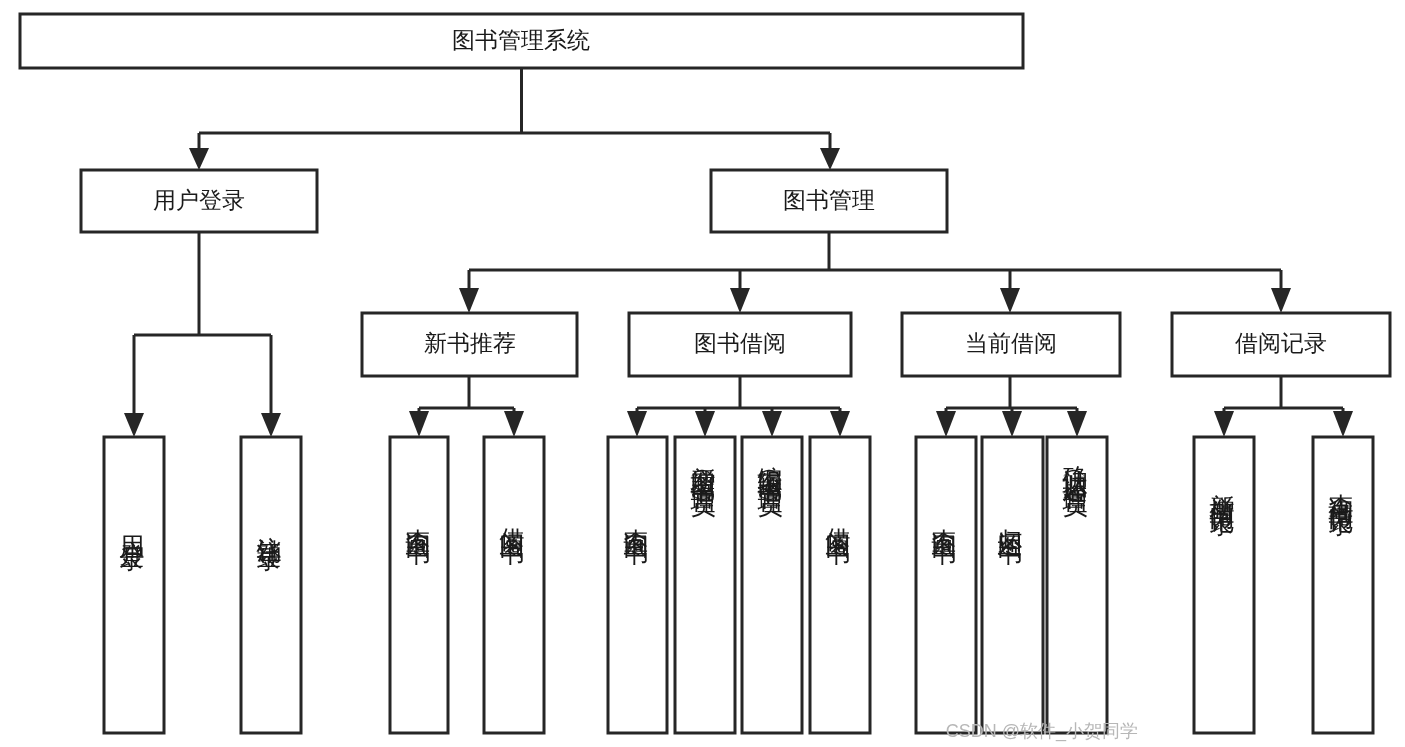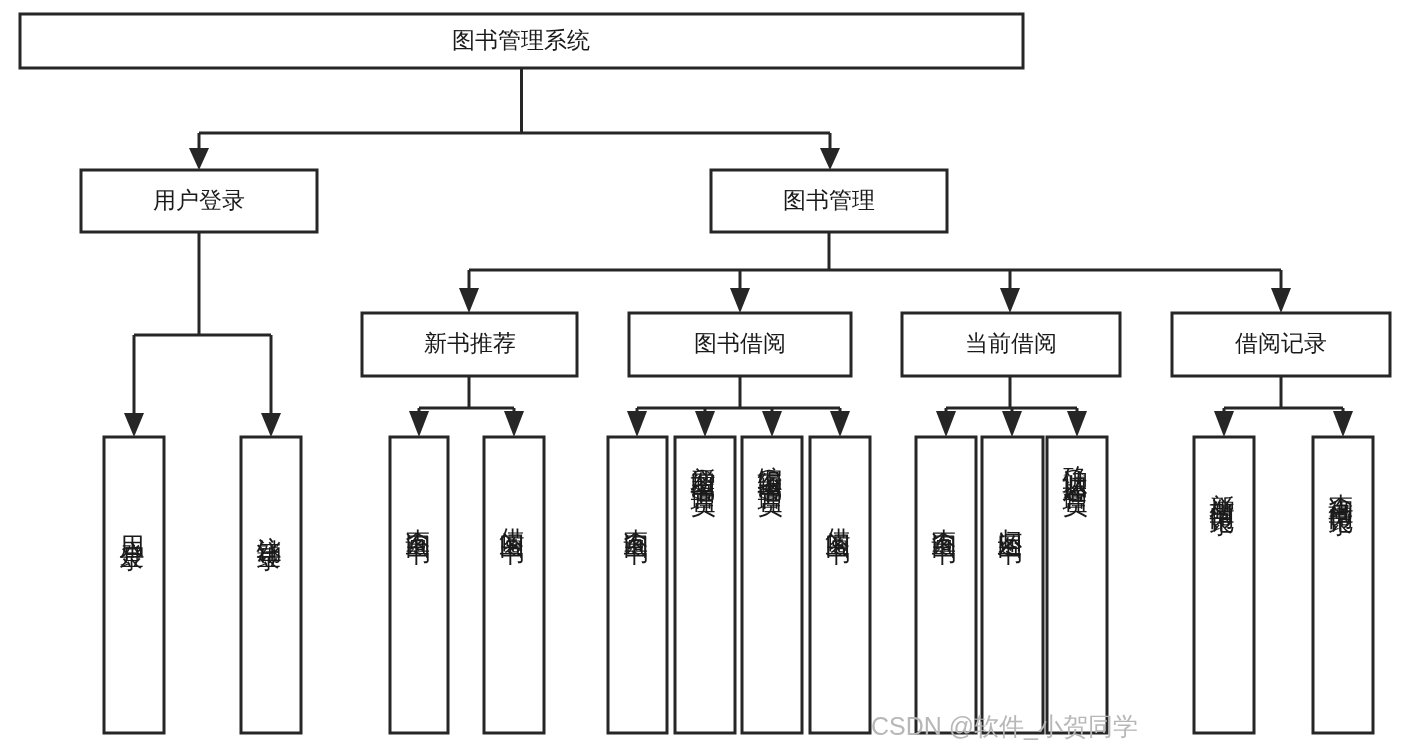--- a/index.html
+++ b/index.html
@@ -60,21 +60,21 @@
     color: #1a1a1a;
     letter-spacing: 4px;
     text-align: left;
     pointer-events: none;
   }
   .watermark {
     position: absolute;
     right: 10px;
     bottom: 4px;
     font-family: "Liberation Sans", "DejaVu Sans", sans-serif;
-    font-size: 25px;
+    font-size: 18px;
     color: #b7b7b7;
     white-space: pre;
   }
 </style>
 </head>
 <body>
 
 <div id="diagram-root">
 
   <svg class="diagram-canvas" viewBox="0 0 1405 747" xmlns="http://www.w3.org/2000/svg">

